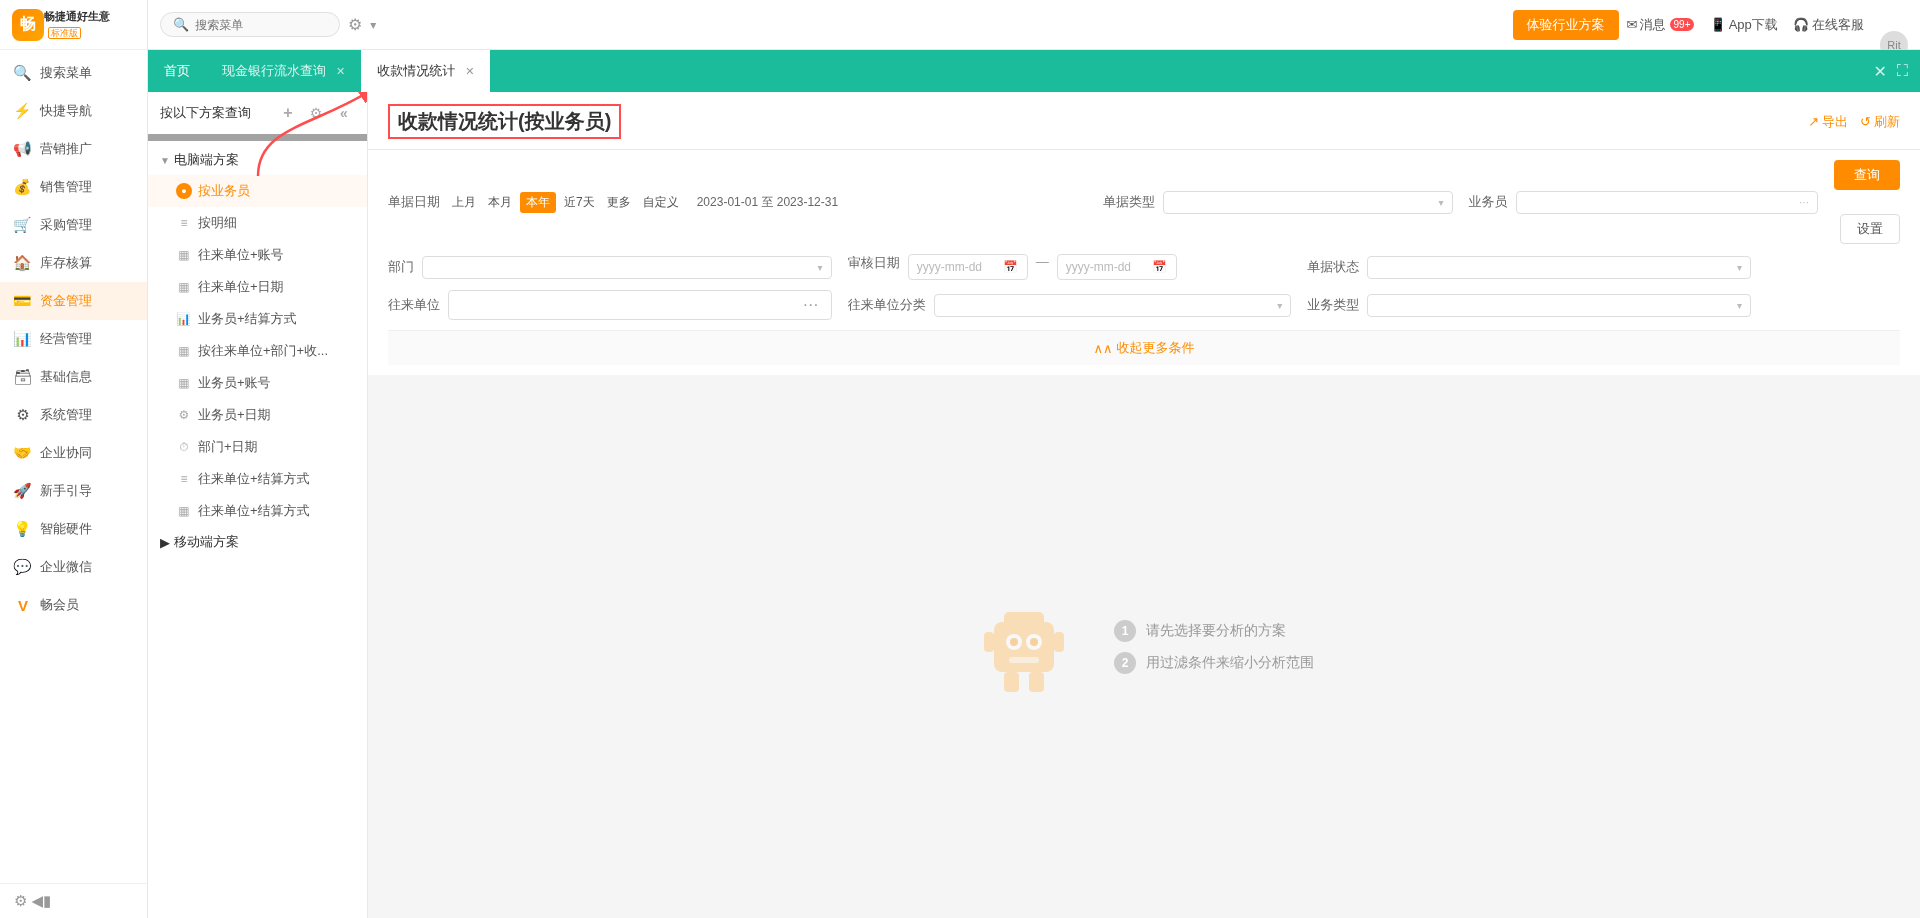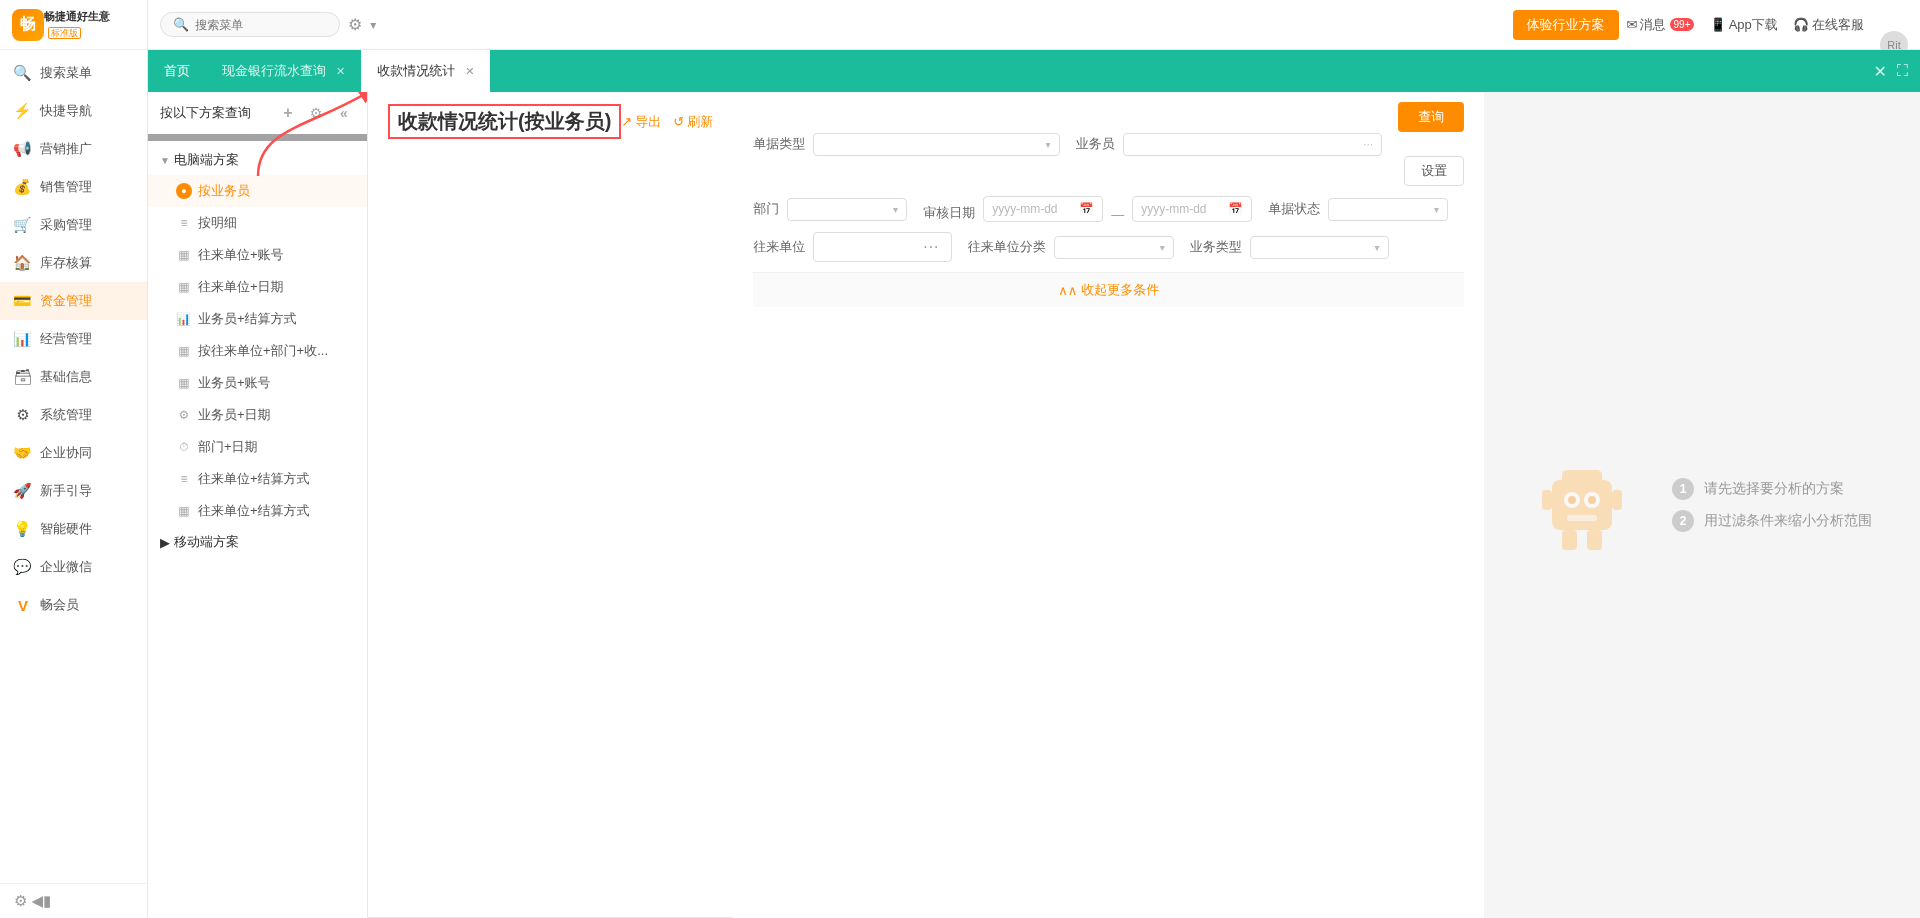--- a/index.html
+++ b/index.html
@@ -50,21 +50,21 @@
     .plan-group-header { display: flex; align-items: center; padding: 6px 12px; cursor: pointer; color: #333; font-size: 13px; gap: 4px; }
     .plan-group-header .arrow { font-size: 10px; color: #999; }
     .plan-item { display: flex; align-items: center; padding: 7px 12px 7px 28px; cursor: pointer; color: #555; font-size: 13px; gap: 6px; }
     .plan-item.active { color: #ff8c00; background: #fff8f3; }
     .plan-item .pi-icon { width: 16px; height: 16px; display: flex; align-items: center; justify-content: center; font-size: 12px; }
     .plan-item.active .pi-icon { color: #ff8c00; }
     .plan-item .pi-icon.orange-circle { background: #ff8c00; border-radius: 50%; color: white; font-size: 9px; width: 16px; height: 16px; }
     .mobile-group-header { display: flex; align-items: center; padding: 6px 12px; cursor: pointer; color: #333; font-size: 13px; gap: 4px; }
 
     
-    .right-panel { flex: 1; display: flex; flex-direction: row; overflow: hidden; }
+    .right-panel { flex: 1; display: flex; flex-direction: column; overflow: hidden; }
 
     
     .page-header { background: #fff; padding: 12px 20px 0; border-bottom: 1px solid #e8e8e8; }
     .page-title-row { display: flex; align-items: center; margin-bottom: 10px; }
     .page-title { font-size: 20px; font-weight: bold; color: #333; border: 2px solid #ff4d4f; padding: 2px 8px; display: inline-block; }
     .page-header-actions { margin-left: auto; display: flex; gap: 12px; }
     .btn-export { color: #ff8c00; border: none; background: none; cursor: pointer; font-size: 13px; display: flex; align-items: center; gap: 3px; }
     .btn-refresh { color: #ff8c00; border: none; background: none; cursor: pointer; font-size: 13px; display: flex; align-items: center; gap: 3px; }
 
     
@@ -333,20 +333,32 @@
               <span>刷新</span>
             </button>
           </div>
         </div>
       </div>
 
       <div class="filter-area">
 
         <div class="filter-row">
 
+          <div style="display:flex;align-items:center;gap:8px;flex:2;">
+            <span class="filter-label">单据日期</span>
+            <div class="date-tabs">
+              <span class="date-tab">上月</span>
+              <span class="date-tab">本月</span>
+              <span class="date-tab active">本年</span>
+              <span class="date-tab">近7天</span>
+              <span class="date-tab">更多</span>
+              <span class="date-tab">自定义</span>
+            </div>
+            <span class="date-range"><span>2023-01-01</span> 至 <span>2023-12-31</span></span>
+          </div>
 
           <div style="display:flex;align-items:center;gap:8px;flex:1;">
             <span class="filter-label">单据类型</span>
             <div class="filter-select">
               <span></span>
               <span class="arrow">▾</span>
             </div>
           </div>
 
           <div style="display:flex;align-items:center;gap:8px;flex:1;">
@@ -366,21 +378,21 @@
         <div class="filter-row">
 
           <div style="display:flex;align-items:center;gap:8px;flex:1;">
             <span class="filter-label">部门</span>
             <div class="filter-select">
               <span></span>
               <span class="arrow">▾</span>
             </div>
           </div>
 
-          <div style="display:flex;align-items:flex-end;gap:8px;flex:1;">
+          <div style="display:flex;align-items:flex-start;gap:8px;flex:1;">
             <span class="filter-label">审核日期</span>
             <div class="filter-date-input">
               <span>yyyy-mm-dd</span>
               <span>📅</span>
             </div>
             <span class="filter-date-sep">—</span>
             <div class="filter-date-input">
               <span>yyyy-mm-dd</span>
               <span>📅</span>
             </div>

